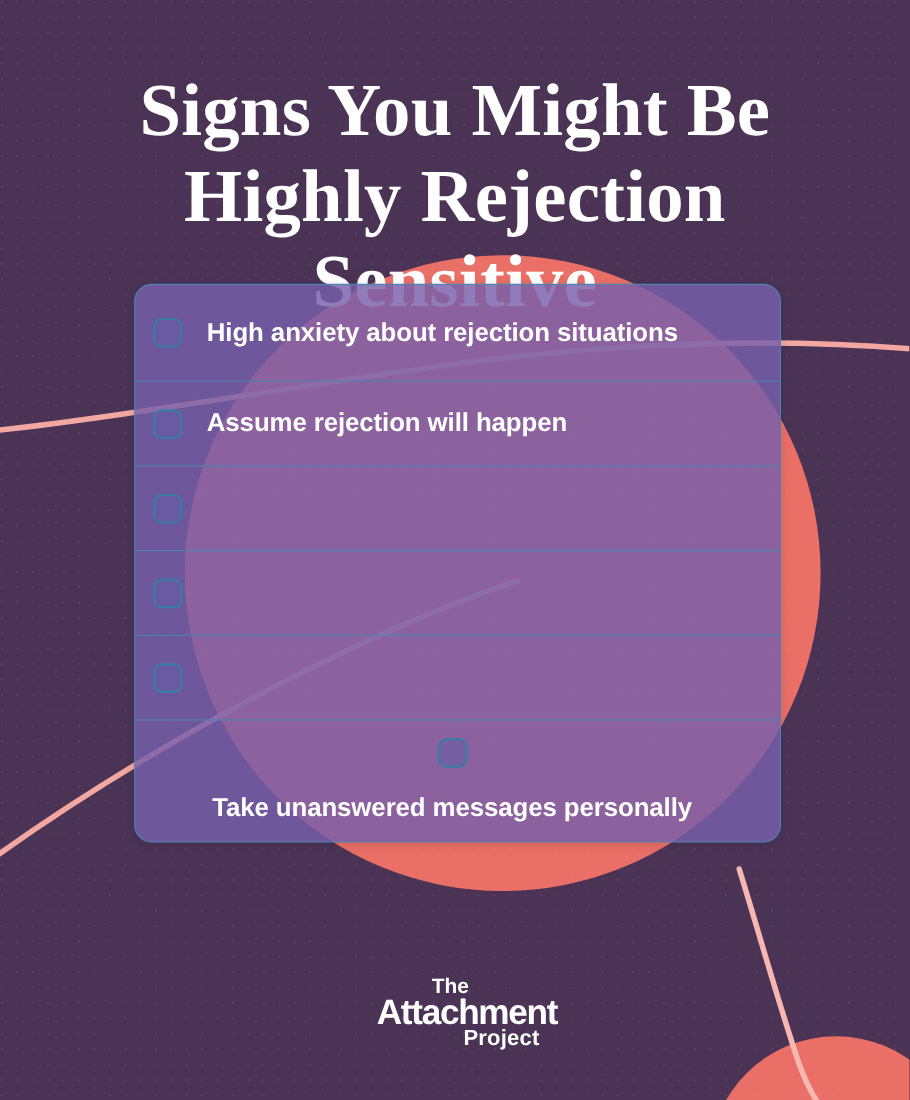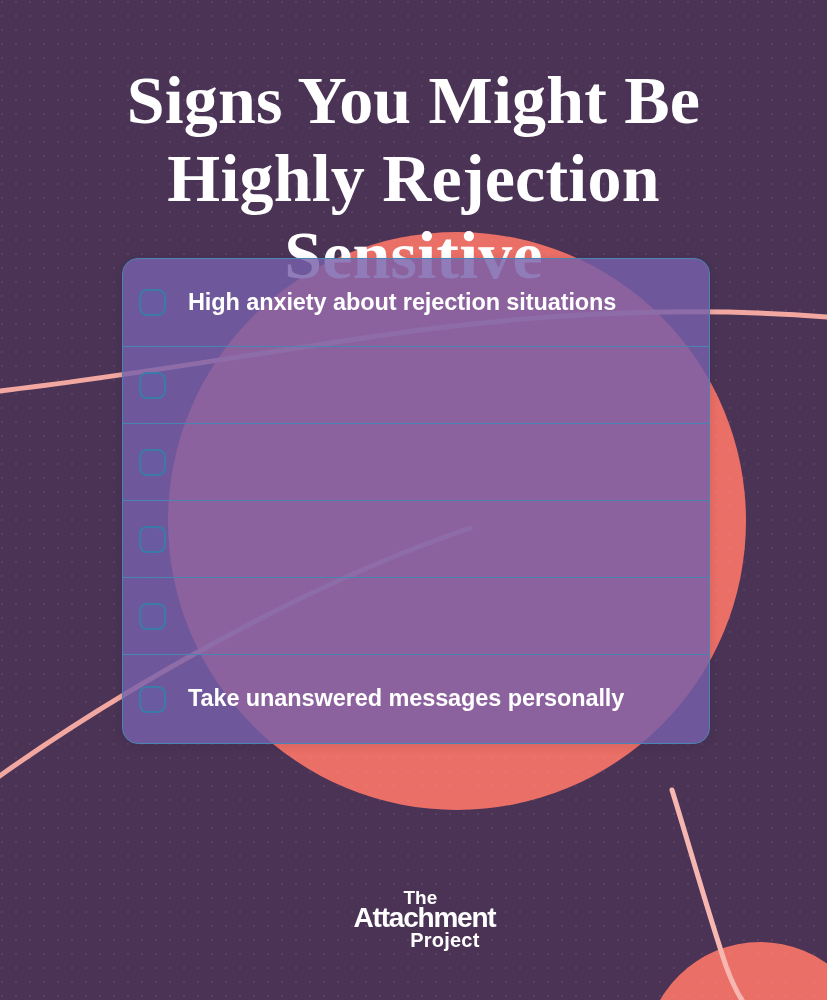--- a/index.html
+++ b/index.html
@@ -77,21 +77,21 @@
     box-shadow:0 2px 10px rgba(30,15,45,0.12);
   }
   .row {
     display:flex;
     align-items:center;
     gap:22px;
     padding:16px 26px 16px 16px;
     min-height:77px;
     border-bottom:1.5px solid #4a84b2;
   }
-  .row:last-child { border-bottom:none; }
+  .row:last-child { border-bottom:none;flex-direction:column; }
   .row.tall { min-height:88px; }
 
   .checkbox {
     flex:0 0 auto;
     width:27px; height:27px;
     border:2px solid #3b7ba8;
     border-radius:8px;
     background:rgba(104,92,168,0.55);
   }
   .row-label {
@@ -121,21 +121,21 @@
   .logo-the {
     display:block;
     font-size:19px;
     font-weight:700;
     margin-left:50px;
     margin-bottom:-3px;
     letter-spacing:0px;
   }
   .logo-main {
     display:block;
-    font-size:28px;
+    font-size:32px;
     font-weight:700;
     letter-spacing:-1.2px;
     line-height:1.0;
   }
   .logo-project {
     display:block;
     font-size:20px;
     font-weight:700;
     text-align:right;
     margin-top:-2px;
@@ -163,20 +163,21 @@
 
   <div class="card">
 
     <div class="row tall">
       <span class="checkbox"></span>
       <span class="row-label">High anxiety about rejection situations</span>
     </div>
 
     <div class="row">
       <span class="checkbox"></span>
+      <span class="row-label">Assume rejection will happen</span>
     </div>
 
     <div class="row">
       <span class="checkbox"></span>
     </div>
 
 
     <div class="row">
       <span class="checkbox"></span>
     </div>

